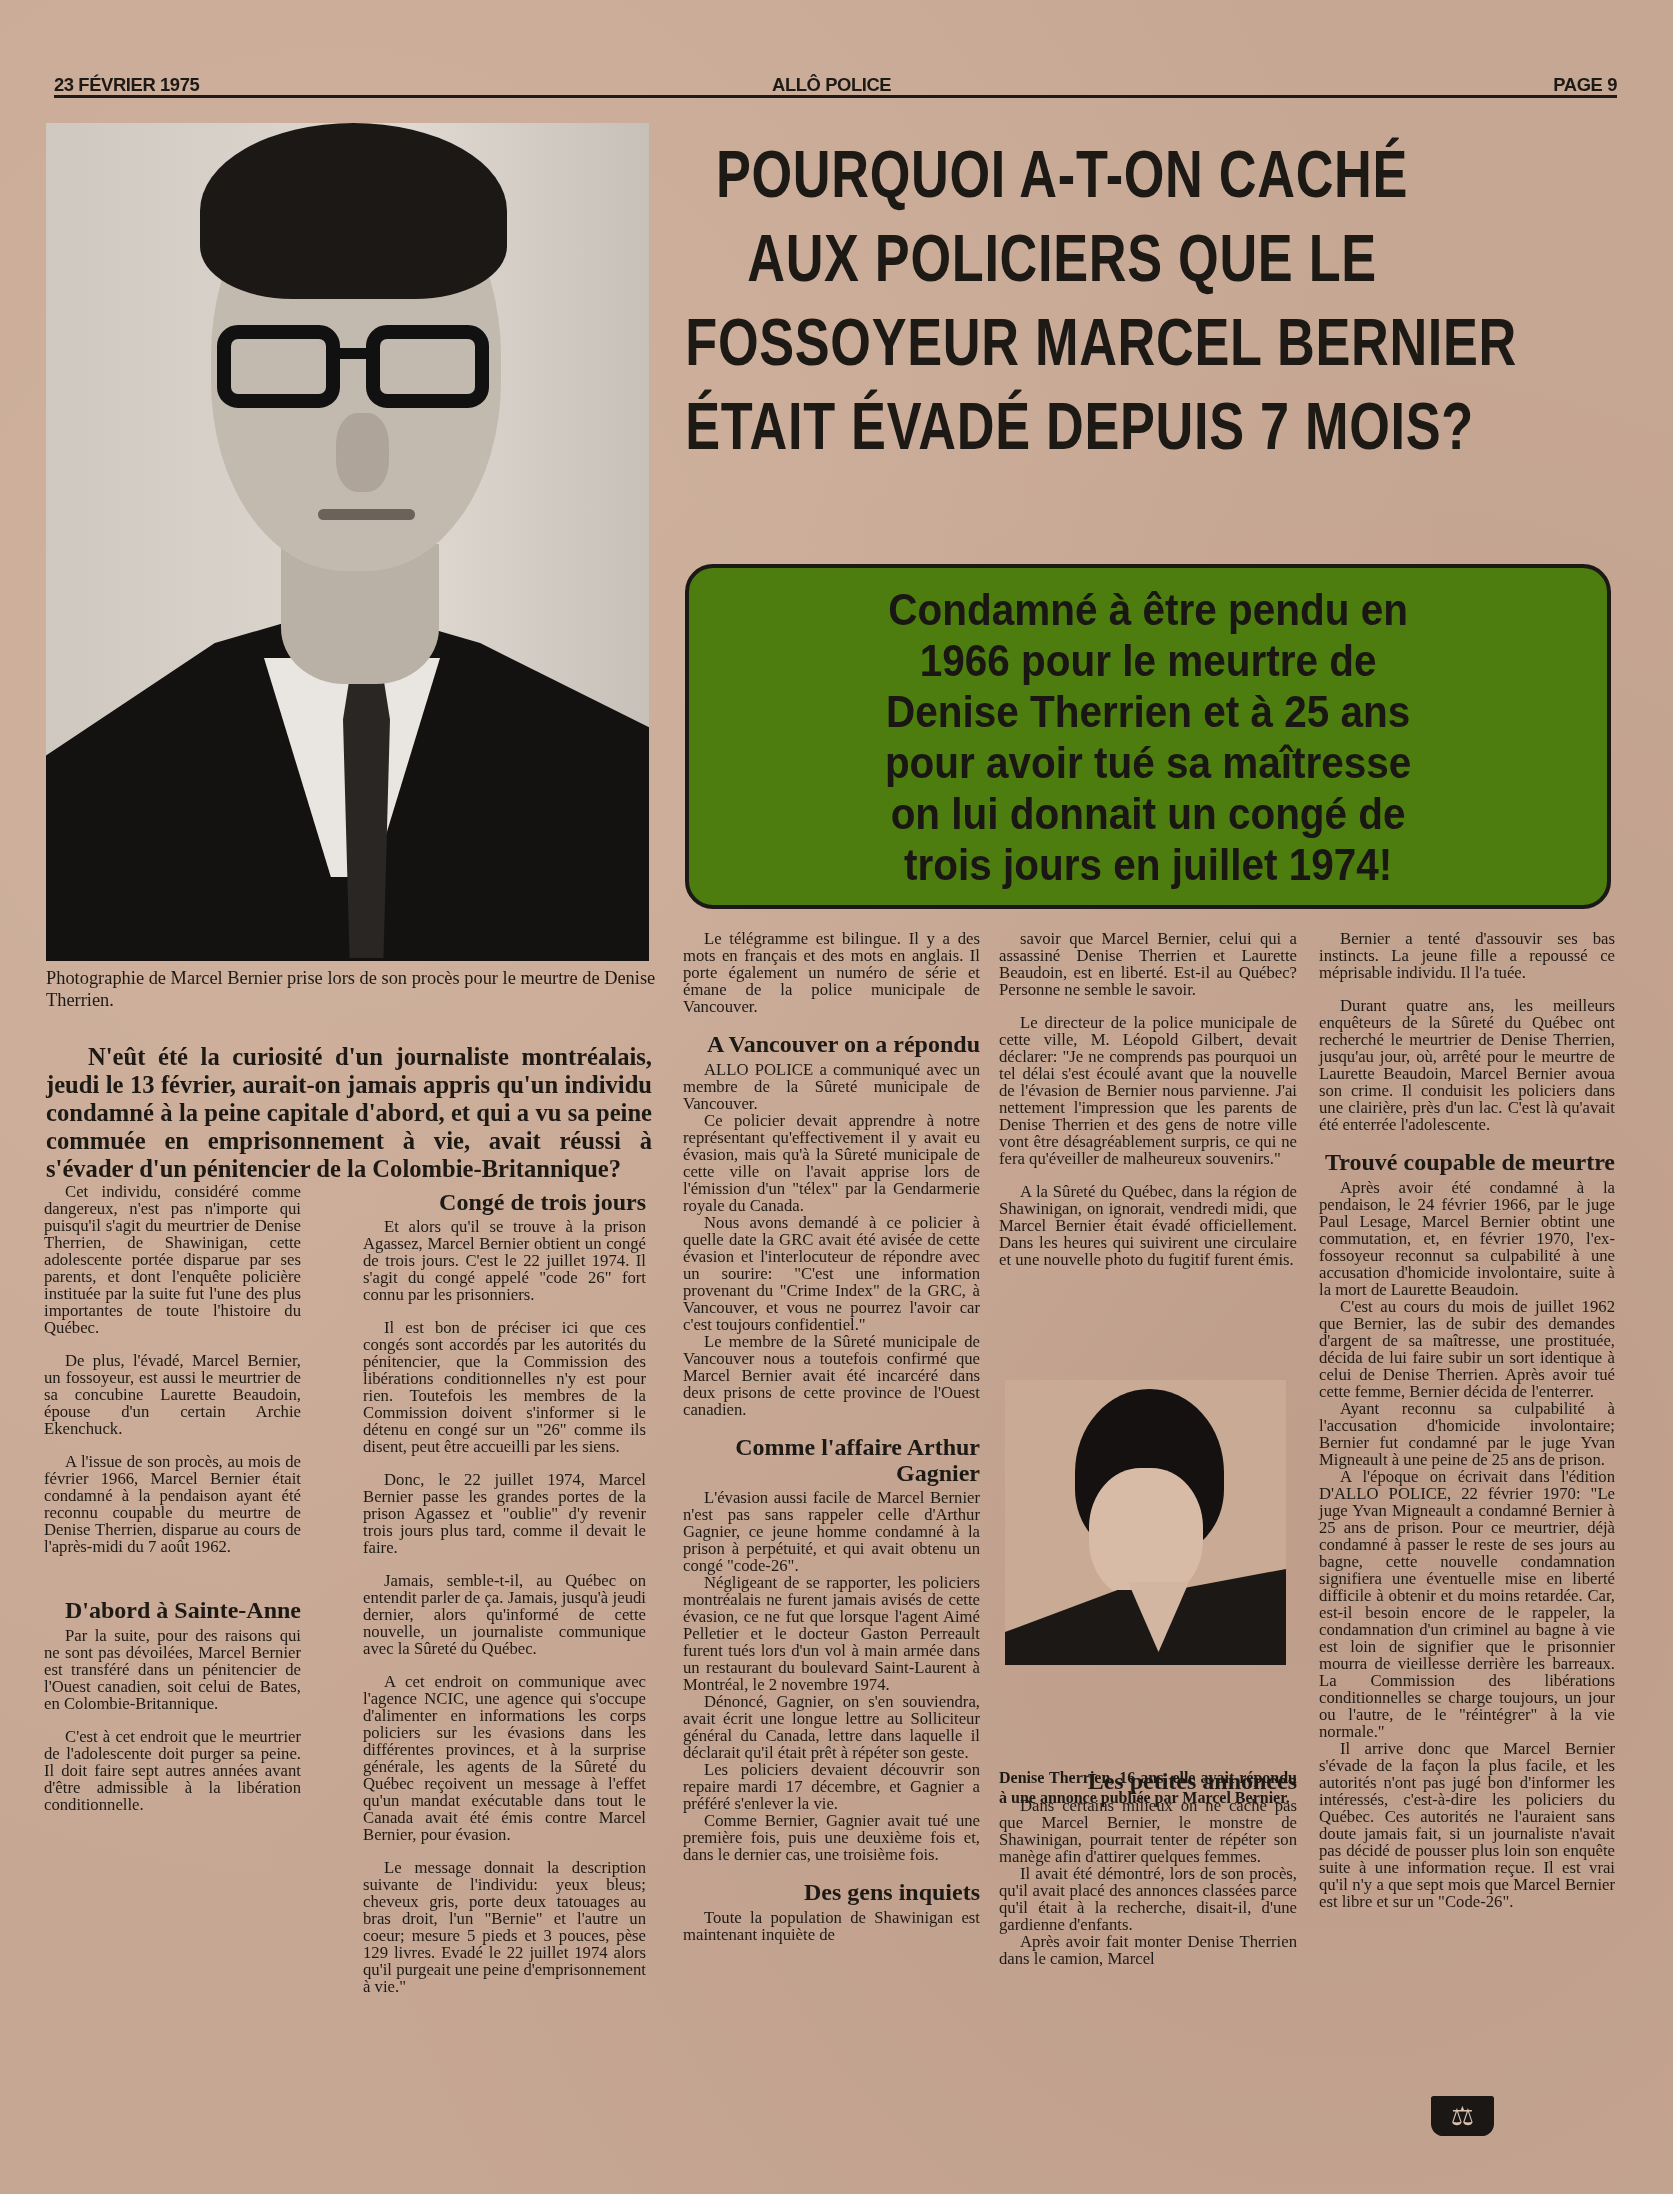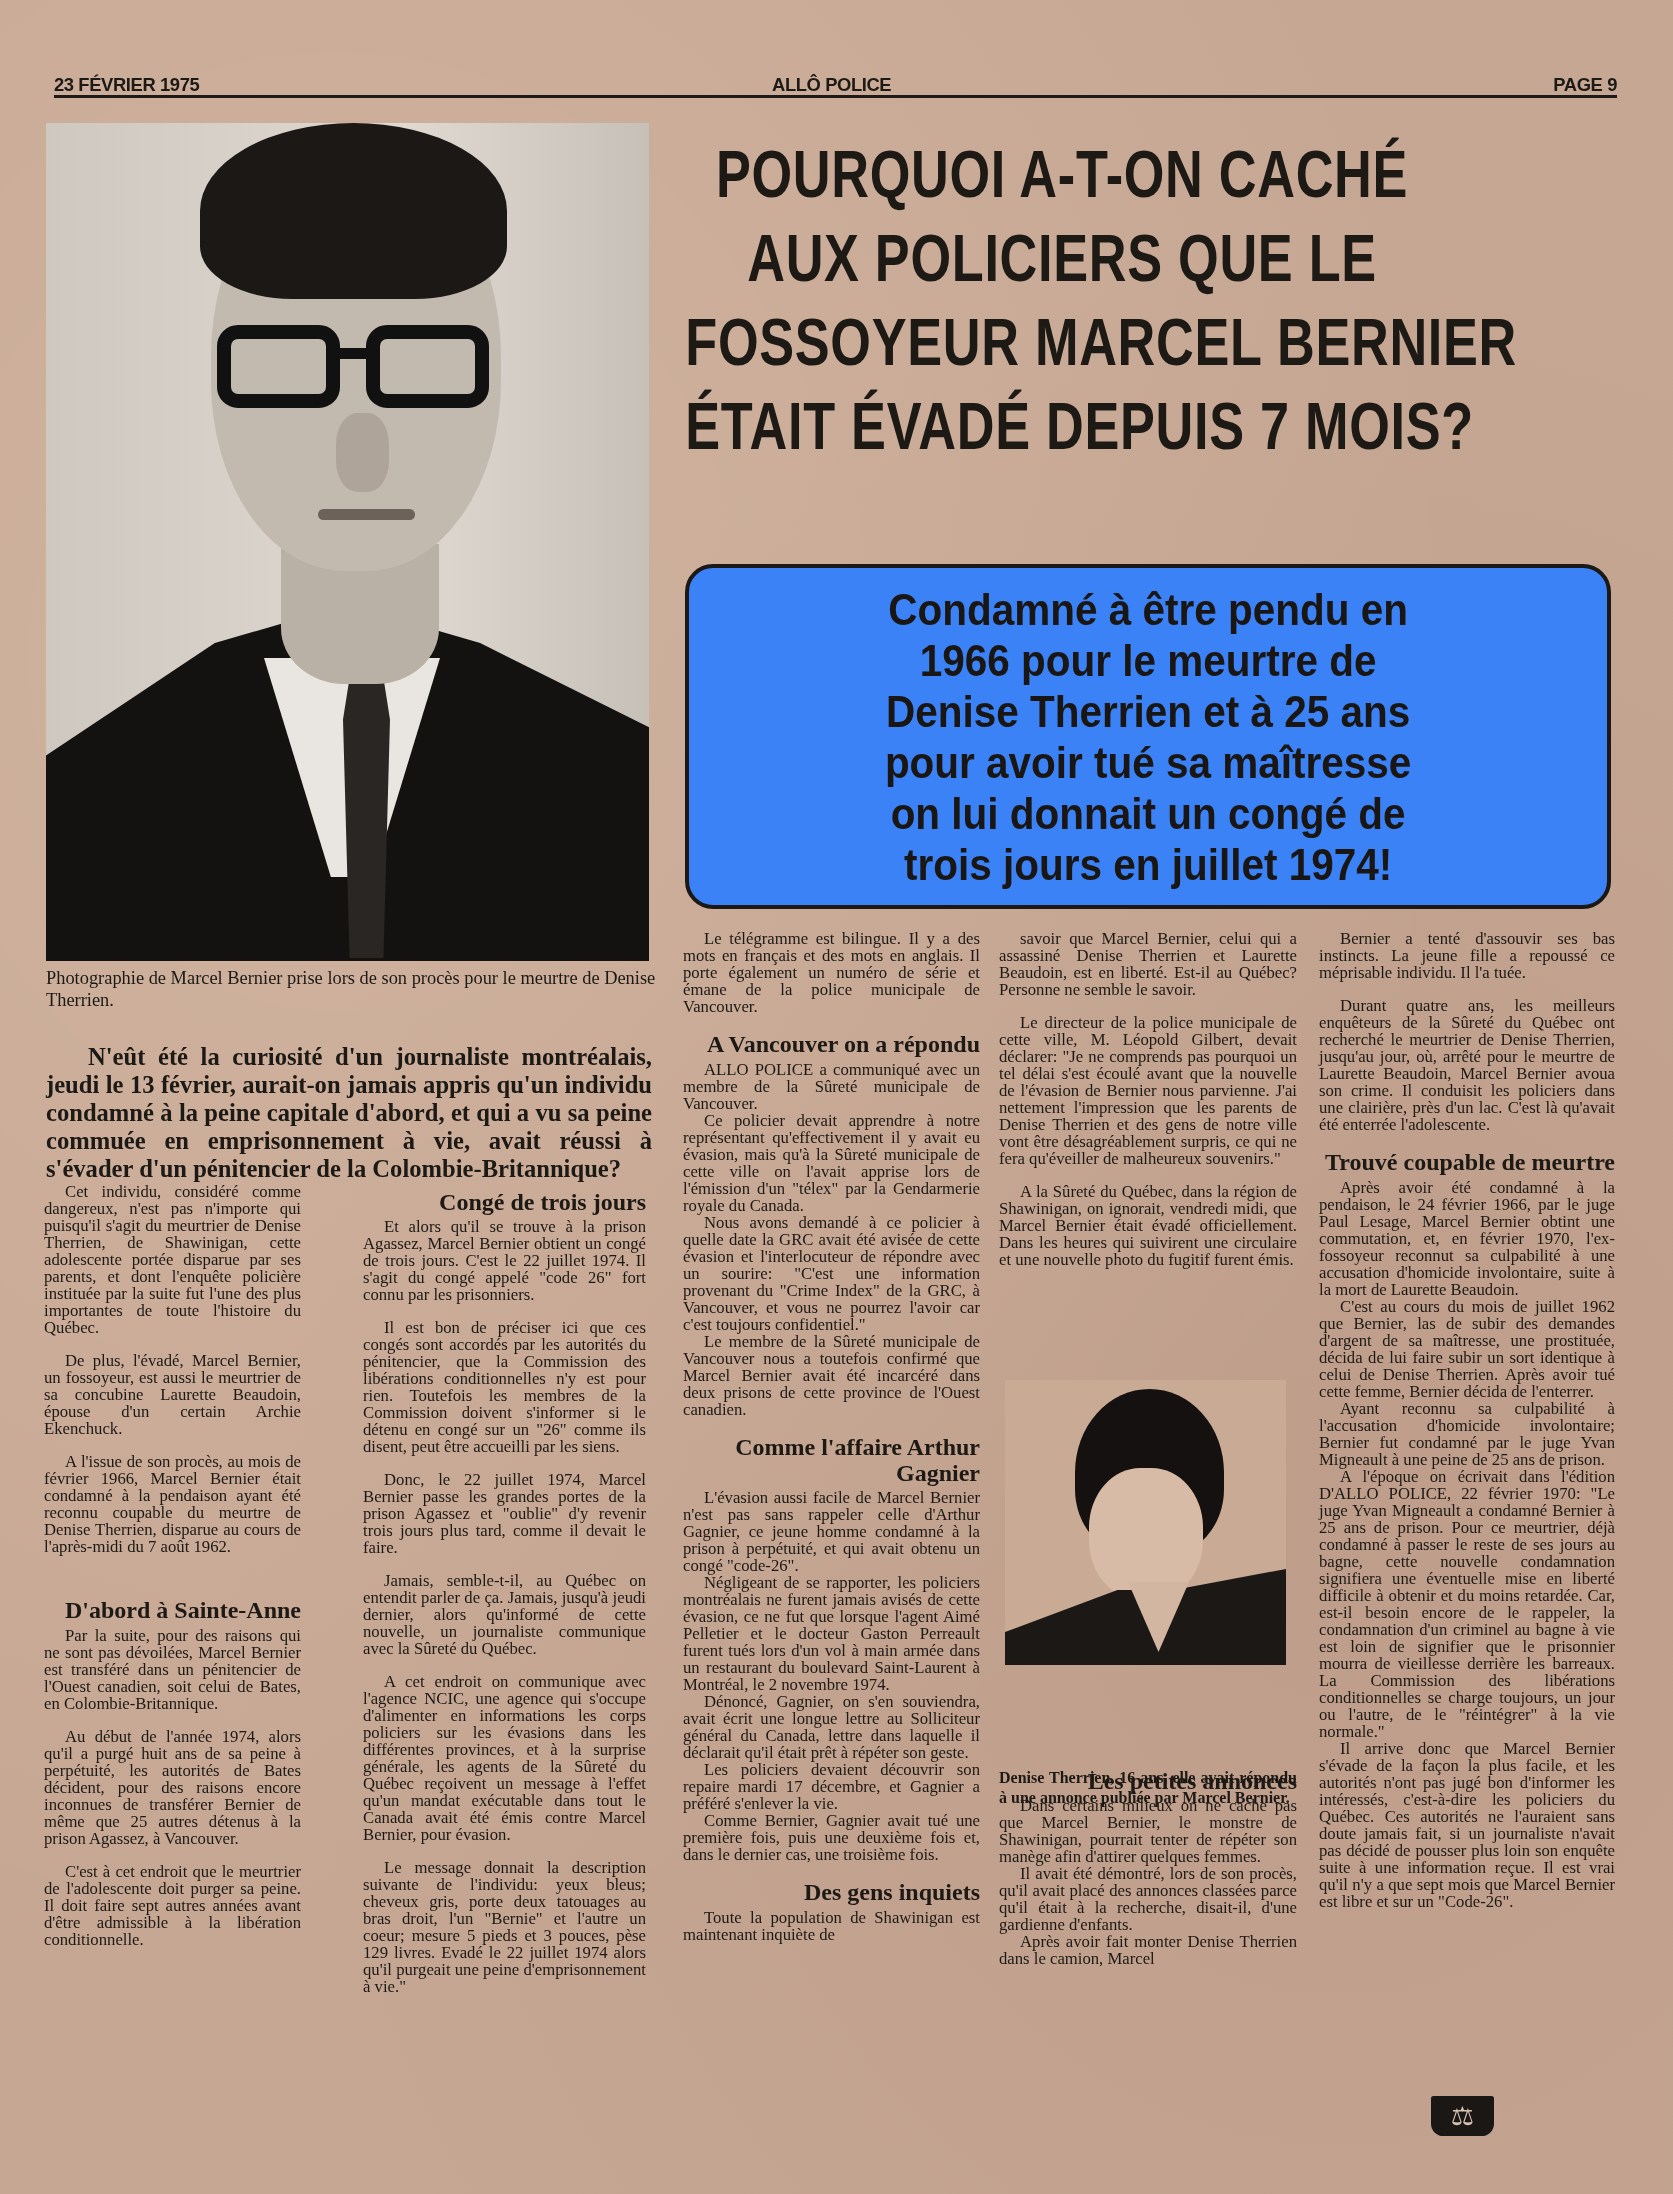--- a/index.html
+++ b/index.html
@@ -38,21 +38,21 @@
     font-size:18.4px;line-height:22px}
   .lede{position:absolute;left:46px;top:1043px;width:606px;font-weight:bold;font-size:24.6px;line-height:28px;
     text-align:justify;text-indent:42px}
 
   .headline{position:absolute;left:579px;top:132px;width:966px;text-align:center;
     font-family:"Liberation Sans","DejaVu Sans",sans-serif;font-weight:bold;font-size:67px;line-height:84px;
     transform:scaleX(0.78);transform-origin:center top;letter-spacing:0.9px}
   .headline div{white-space:nowrap}
 
   .deck{position:absolute;left:685px;top:564px;width:926px;height:345px;border:4.4px solid #1b1815;border-radius:28px;
-    background:#3b82f6;display:flex;align-items:center;justify-content:center;text-align:center}
+    background:#4d7c0f;display:flex;align-items:center;justify-content:center;text-align:center}
   .deck .txt{font-family:"Liberation Sans","DejaVu Sans",sans-serif;font-weight:bold;font-size:44px;line-height:51px;
     color:#1a1613;transform:scaleX(0.92)}
 
   .col{position:absolute;font-size:16.7px;line-height:17px;text-align:justify}
   .col p{text-indent:21px;margin-bottom:16px}
   .col p.tight{margin-bottom:0}
   .col h3{text-align:right;font-weight:bold;font-size:24px;line-height:26px;margin:3.5px 0 3.5px}
   .c1{left:44px;top:1183px;width:257px}
   .c2{left:363px;top:1185px;width:283px}
   .c3{left:683px;top:930px;width:297px}
@@ -117,21 +117,20 @@
 </div>
 
 <div class="lede">N'eût été la curiosité d'un journaliste montréalais, jeudi le 13 février, aurait-on jamais appris qu'un individu condamné à la peine capitale d'abord, et qui a vu sa peine commuée en emprisonnement à vie, avait réussi à s'évader d'un pénitencier de la Colombie-Britannique?</div>
 
 <div class="col c1">
   <p>Cet individu, considéré comme dangereux, n'est pas n'importe qui puisqu'il s'agit du meurtrier de Denise Therrien, de Shawinigan, cette adolescente portée disparue par ses parents, et dont l'enquête policière instituée par la suite fut l'une des plus importantes de toute l'histoire du Québec.</p>
   <p>De plus, l'évadé, Marcel Bernier, un fossoyeur, est aussi le meurtrier de sa concubine Laurette Beaudoin, épouse d'un certain Archie Ekenchuck.</p>
   <p style="margin-bottom:42px">A l'issue de son procès, au mois de février 1966, Marcel Bernier était condamné à la pendaison ayant été reconnu coupable du meurtre de Denise Therrien, disparue au cours de l'après-midi du 7 août 1962.</p>
   <h3>D'abord à Sainte-Anne</h3>
   <p>Par la suite, pour des raisons qui ne sont pas dévoilées, Marcel Bernier est transféré dans un pénitencier de l'Ouest canadien, soit celui de Bates, en Colombie-Britannique.</p>
-  <p>Au début de l'année 1974, alors qu'il a purgé huit ans de sa peine à perpétuité, les autorités de Bates décident, pour des raisons encore inconnues de transférer Bernier de même que 25 autres détenus à la prison Agassez, à Vancouver.</p>
   <p>C'est à cet endroit que le meurtrier de l'adolescente doit purger sa peine. Il doit faire sept autres années avant d'être admissible à la libération conditionnelle.</p>
 </div>
 
 <div class="col c2">
   <h3>Congé de trois jours</h3>
   <p>Et alors qu'il se trouve à la prison Agassez, Marcel Bernier obtient un congé de trois jours. C'est le 22 juillet 1974. Il s'agit du congé appelé "code 26" fort connu par les prisonniers.</p>
   <p>Il est bon de préciser ici que ces congés sont accordés par les autorités du pénitencier, que la Commission des libérations conditionnelles n'y est pour rien. Toutefois les membres de la Commission doivent s'informer si le détenu en congé sur un "26" comme ils disent, peut être accueilli par les siens.</p>
   <p>Donc, le 22 juillet 1974, Marcel Bernier passe les grandes portes de la prison Agassez et "oublie" d'y revenir trois jours plus tard, comme il devait le faire.</p>
   <p>Jamais, semble-t-il, au Québec on entendit parler de ça. Jamais, jusqu'à jeudi dernier, alors qu'informé de cette nouvelle, un journaliste communique avec la Sûreté du Québec.</p>
   <p>A cet endroit on communique avec l'agence NCIC, une agence qui s'occupe d'alimenter en informations les corps policiers sur les évasions dans les différentes provinces, et à la surprise générale, les agents de la Sûreté du Québec reçoivent un message à l'effet qu'un mandat exécutable dans tout le Canada avait été émis contre Marcel Bernier, pour évasion.</p>

